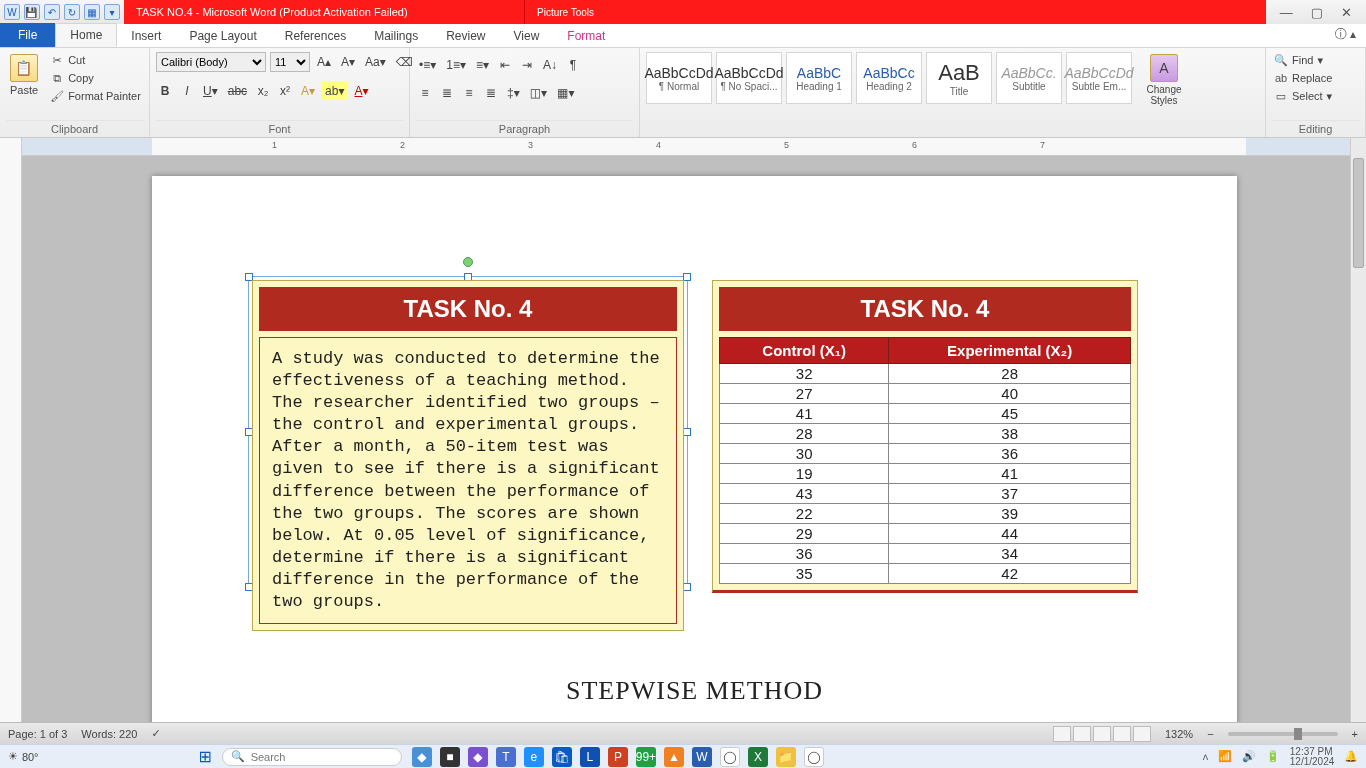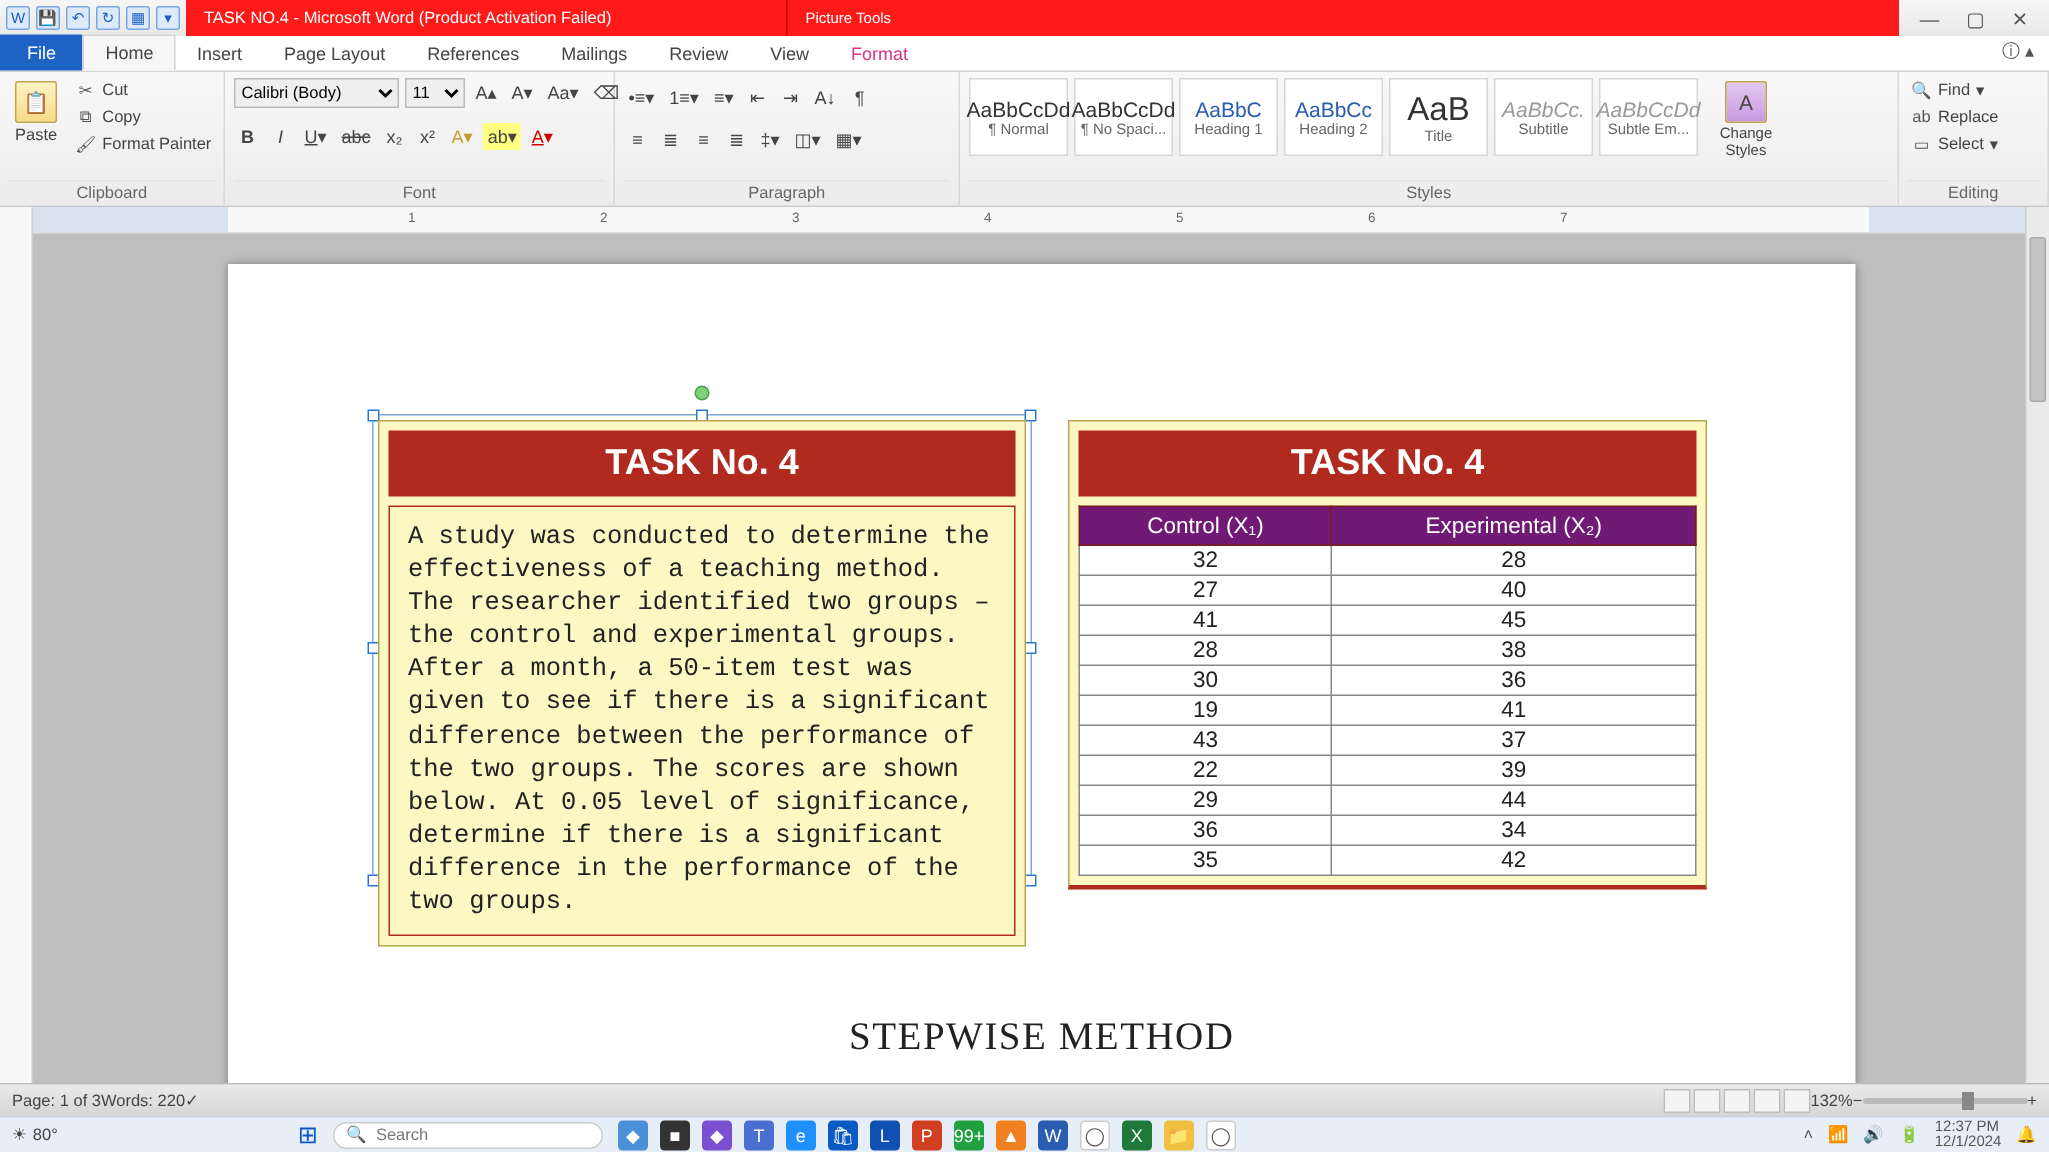--- a/index.html
+++ b/index.html
@@ -54,28 +54,28 @@
   .page { position:absolute; left:130px; top:20px; width:1085px; height:1400px; background:#fff; box-shadow:0 0 6px rgba(0,0,0,.35);}
   .sel-handles { position:absolute; border:1px solid #7aa7e0;}
   .sel-handles .h { position:absolute; width:8px; height:8px; background:#fff; border:1px solid #2a78d0;}
   .sel-handles .rot { position:absolute; width:10px; height:10px; border-radius:50%; background:#7ed07a; border:1px solid #4aa04a;}
 
   
   .task-box { background:#fdf7c4; border:1px solid #b8a84e; padding:6px;}
   .task-header { background:#b02a1f; color:#fff; font-family:Verdana, sans-serif; font-weight:bold; font-size:24px; text-align:center; padding:8px 4px;}
   .task-text { background:#fdf7c4; border:1px solid #b02a1f; margin-top:6px; padding:10px 12px; font-family:Liberation Mono, monospace; font-size:17px; color:#222; line-height:1.3;}
   .task-table { width:100%; border-collapse:collapse; margin-top:6px; font-family:Arial,sans-serif; font-size:15px;}
-  .task-table th { background:#701a75; color:#fff; padding:4px 6px; font-weight:normal; border:1px solid #7a1c14;}
+  .task-table th { background:#b91c1c; color:#fff; padding:4px 6px; font-weight:bold; border:1px solid #7a1c14;}
   .task-table td { background:#fff; border:1px solid #888; text-align:center; padding:1px 22px; color:#222;}
   .task-right { border-bottom:3px solid #b02a1f;}
 
   .stepwise { font-family:"Comic Sans MS","Segoe Script",cursive; font-size:26px; text-align:center; margin-top:40px; color:#222; letter-spacing:1px;}
 
   
-  .statusbar { position:absolute; left:0; right:0; bottom:24px; height:22px; background:linear-gradient(#eaeaea,#d6d6d6); border-top:1px solid #bcbcbc; display:flex; align-items:center; font-size:11px; color:#444; padding:0 8px; gap:0;}
+  .statusbar { position:absolute; left:0; right:0; bottom:24px; height:22px; background:linear-gradient(#eaeaea,#d6d6d6); border-top:1px solid #bcbcbc; display:flex; align-items:center; font-size:11px; color:#444; padding:0 8px; gap:14px;}
   .statusbar .fill { flex:1;}
   .view-btns { display:flex; gap:2px;}
   .view-btns .vb { width:18px; height:16px; border:1px solid #bcbcbc; background:#f4f4f4;}
   .zoom-slider { width:110px; height:4px; background:#bbb; position:relative; border-radius:2px;}
   .zoom-slider .thumb { position:absolute; top:-4px; width:8px; height:12px; background:#888; left:60%;}
 
   
   .taskbar { position:absolute; left:0; right:0; bottom:0; height:24px; background:#e8eef7; display:flex; align-items:center; font-size:11px; padding:0 8px; gap:10px; border-top:1px solid #c9d4e4;}
   .taskbar .weather { display:flex; align-items:center; gap:4px; color:#444;}
   .taskbar .start { color:#0a5ac4; font-size:16px;}
@@ -235,21 +235,20 @@
           <div class="style-tile">
             <div class="samp grey">AaBbCcDd</div>
             <div>Subtle Em...</div>
           </div>
         </div>
       <div class="big-btn">
         <div class="big-icon" style="background:linear-gradient(#e6c8f0,#c89ae0)">A</div>
         <span style="font-size:10px; text-align:center; width:44px">Change Styles</span>
       </div>
     </div>
-    <div class="group-label">Styles</div>
   </div>
 
   <div class="group" style="width:100px">
     <div class="group-body">
       <div class="small-row">
         <div class="small-item"><span class="mini-icon">🔍</span><span>Find</span> ▾</div>
         <div class="small-item">
             <span class="mini-icon">ab</span>
             <span>Replace</span>
           </div>

